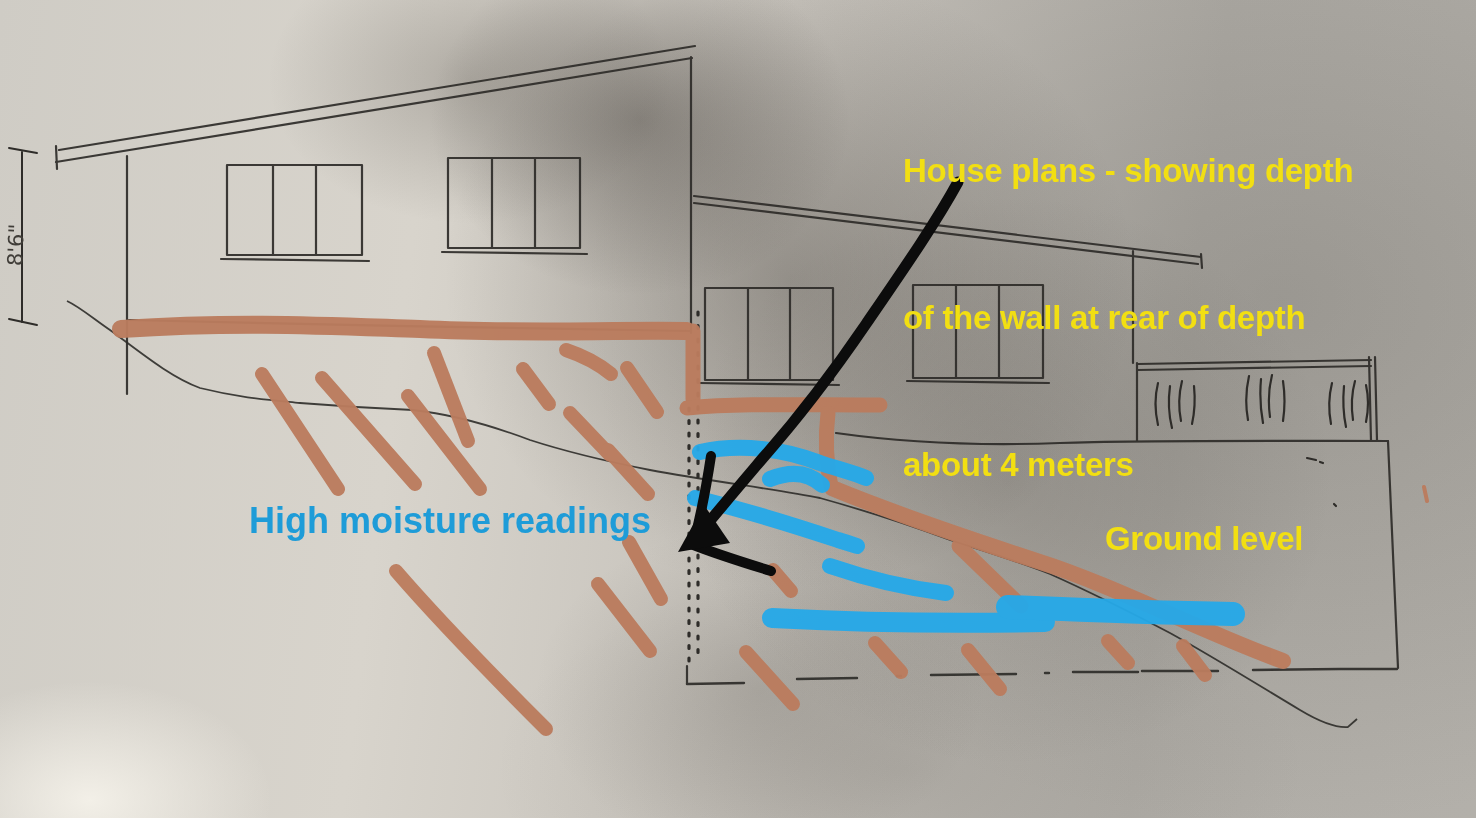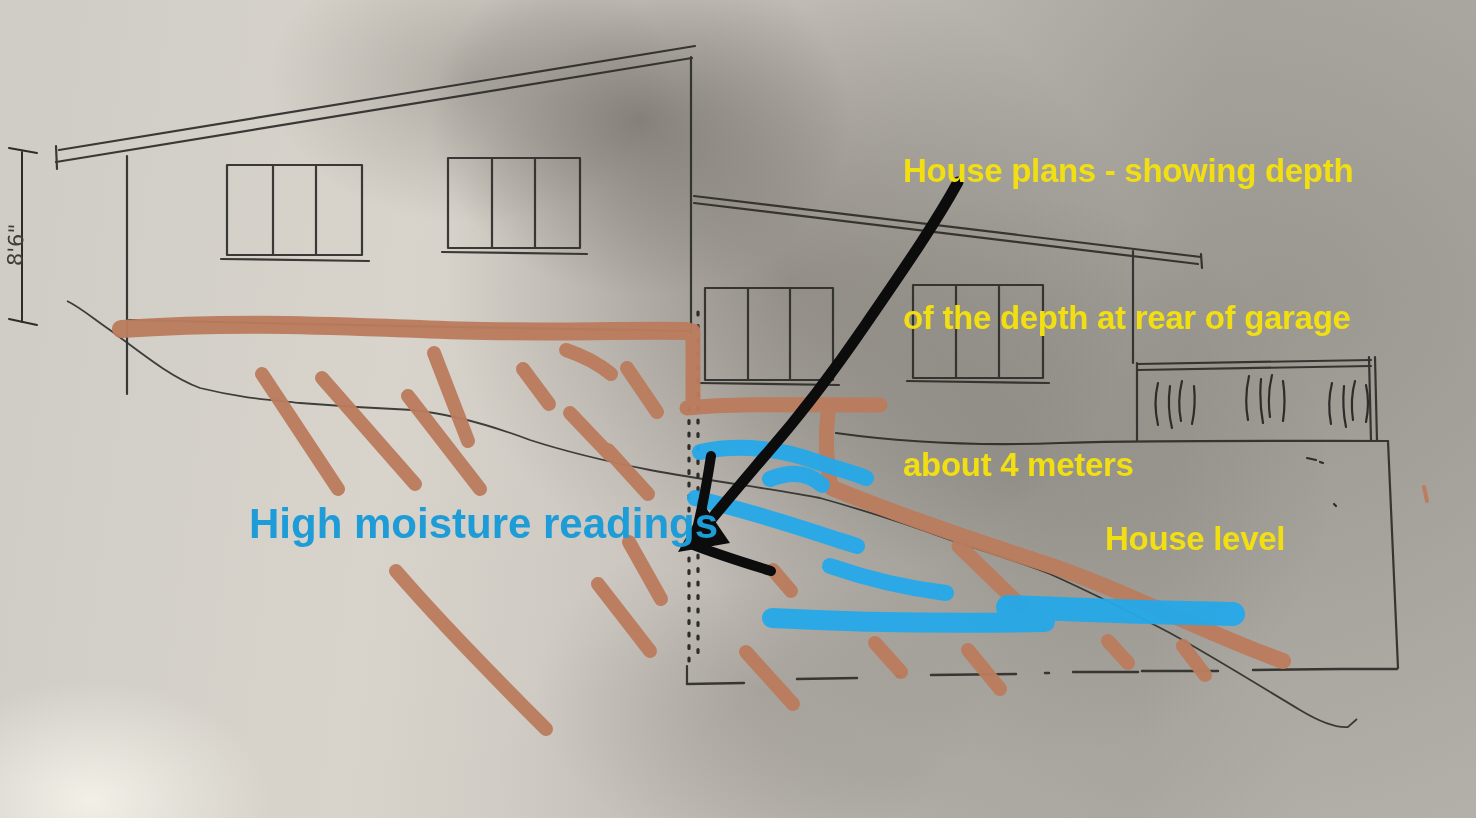--- a/index.html
+++ b/index.html
@@ -14,21 +14,21 @@
       radial-gradient(ellipse 480px 430px at 790px 280px, rgba(58,53,47,0.32),  rgba(58,53,47,0) 72%),
       radial-gradient(ellipse 430px 380px at 1010px 480px,rgba(64,60,54,0.22),  rgba(64,60,54,0) 75%),
       radial-gradient(ellipse 820px 620px at 1280px 300px,rgba(90,87,81,0.26),  rgba(90,87,81,0) 85%),
       radial-gradient(ellipse 300px 220px at 760px 690px, rgba(70,66,60,0.18),  rgba(70,66,60,0) 75%),
       radial-gradient(ellipse 520px 260px at 900px 770px, rgba(88,84,78,0.16),  rgba(88,84,78,0) 78%),
       linear-gradient(97deg,#cfccc5 0%,#d8d4cc 28%,#c6c2bb 52%,#b0ada7 78%,#b3b0aa 100%);
   }
   #stage svg{position:absolute;left:0;top:0;}
   .lbl{position:absolute;font-weight:bold;white-space:pre;}
   .yellow{color:#f2df12;font-size:33px;line-height:49px;letter-spacing:-0.3px;}
-  .blue-text{color:#1e9cd8;font-size:42px;}
+  .blue-text{color:#1e9cd8;font-size:36px;}
   .dim-text{
     position:absolute;left:-32px;top:233px;width:96px;text-align:center;
     transform:rotate(-88deg);font-family:"DejaVu Sans", sans-serif;
     font-size:21px;color:#403d38;font-weight:normal;
   }
 </style>
 </head>
 <body>
 
 <div id="stage">
@@ -159,25 +159,25 @@
     <g stroke-linecap="round" stroke-linejoin="round" fill="none" stroke="#0c0c0c">
       <path stroke-width="11" d="M958,182 C935,224 903,270 866,324 C836,368 800,416 762,459 C740,485 712,518 695,539"></path>
       <path stroke-width="10" d="M711,456 C707,482 701,515 694,541"></path>
       <path stroke-width="10" d="M691,544 C716,554 745,563 771,571"></path>
       <polygon points="678,552 704,505 730,543" stroke="none" fill="#0c0c0c"></polygon>
     </g>
   </svg>
 
   <div class="lbl yellow" style="left:903px;top:48px;">
     <div>House plans - showing depth</div>
-    <div>of the depth at rear of garage</div>
+    <div>of the wall at rear of depth</div>
     <div>about 4 meters</div>
   </div>
 
   <div class="lbl yellow" style="left:82px;top:334px;">
   </div>
 
   <div class="lbl blue-text" style="left:249px;top:500px;">High moisture readings</div>
 
-  <div class="lbl yellow" style="left:1105px;top:514px;">House level</div>
+  <div class="lbl yellow" style="left:1105px;top:514px;">Ground level</div>
 
   <div class="dim-text">8'6"</div>
 </div>
 
 </body></html>

